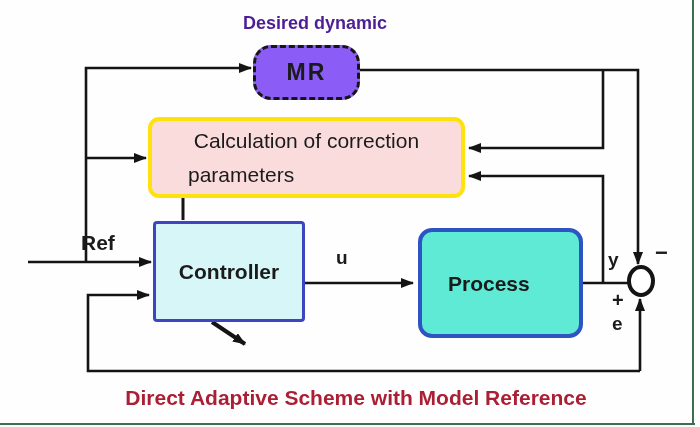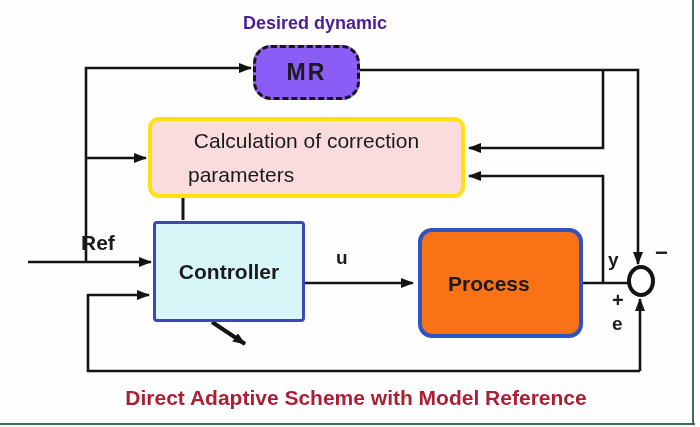--- a/index.html
+++ b/index.html
@@ -23,21 +23,21 @@
   }
   .calc-line1{text-align:center;}
   .calc-line2{text-align:left;padding-left:36px;}
   .controller-block{
     left:153px;top:221px;width:152px;height:101px;
     background:#d7f6f8;border:3.5px solid #3d45c1;border-radius:4px;
     font-size:21px;font-weight:bold;
   }
   .process-block{
     left:418px;top:228px;width:165px;height:110px;
-    background:#f97316;border:4px solid #2e54c3;border-radius:14px;
+    background:#5eead4;border:4px solid #2e54c3;border-radius:14px;
     flex-direction:column;align-items:flex-start;justify-content:center;
     font-size:21px;font-weight:bold;line-height:29px;padding-left:26px;
   }
   .lbl{position:absolute;font-weight:bold;white-space:nowrap;}
   .lbl-desired{left:243px;top:13px;font-size:18px;color:#4c1d95;}
   .lbl-ref{left:41px;top:231px;font-size:21px;margin-left:40px;}
   .lbl-u{left:336px;top:247px;font-size:19px;}
   .lbl-y{left:608px;top:249px;font-size:19px;}
   .lbl-minus{left:655px;top:240px;font-size:22px;}
   .lbl-plus{left:612px;top:289px;font-size:20px;}

